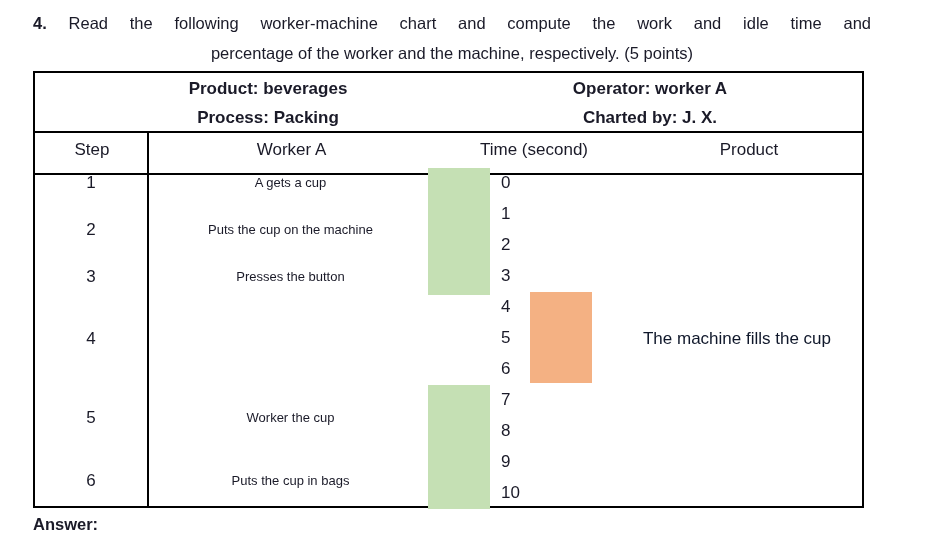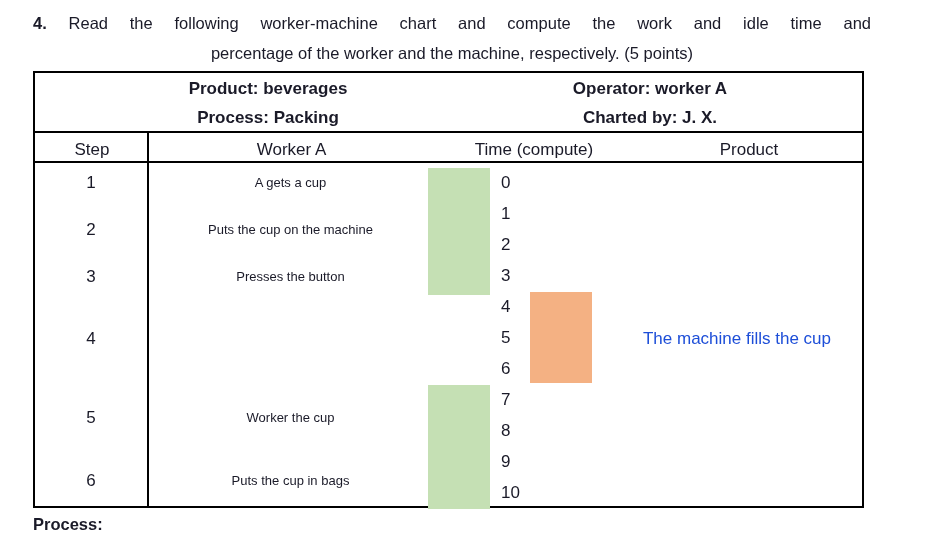--- a/index.html
+++ b/index.html
@@ -84,21 +84,21 @@
   }
   .info-cell.left  { left: 78px;  width: 310px; }
   .info-cell.right { left: 420px; width: 390px; }
 
   
   #table-col-header {
     position: absolute;
     left: 0;
     top: 60px;
     right: 0;
-    height: 30px;
+    height: 42px;
     border-bottom: 2px solid #000000;
     box-sizing: border-box;
   }
   .col-head {
     position: absolute;
     top: 0;
     height: 33px;
     line-height: 33px;
     font-size: 17px;
     text-align: center;
@@ -171,21 +171,21 @@
   }
 
   
   .machine-task {
     position: absolute;
     left: 575px;
     width: 254px;
     text-align: center;
     font-size: 17px;
     line-height: 20px;
-    color: #1d4ed8;
+    color: #0f172a;
   }
 
   
   .bar {
     position: absolute;
   }
   .bar.worker-bar  { left: 393px; width: 62px; }
   .bar.machine-bar { left: 495px; width: 62px; }
 
   
@@ -216,21 +216,21 @@
     </div>
     <div class="info-row r2">
       <div class="info-cell right">Charted by: J. X.</div>
       <div class="info-cell left">Process: Packing</div>
     </div>
   </div>
 
   <div id="table-col-header">
     <div class="col-head step">Step</div>
     <div class="col-head worker">Worker A</div>
-    <div class="col-head time">Time (compute)</div>
+    <div class="col-head time">Time (second)</div>
     <div class="col-head machine">Product</div>
   </div>
   <div id="divider-step-worker-head"></div>
 
   <div id="table-body">
 
     <div id="divider-step-worker"></div>
 
     <div class="bar worker-bar" id="worker-bar-1" style="top: 1px; height: 127px; background: rgb(197, 224, 180);"></div>
     <div class="bar worker-bar" id="worker-bar-2" style="top: 218px; height: 124px; background: rgb(197, 224, 180);"></div>
@@ -261,13 +261,13 @@
     <div class="time-tick" style="top:161px;">5</div>
     <div class="time-tick" style="top:192px;">6</div>
     <div class="time-tick" style="top:223px;">7</div>
     <div class="time-tick" style="top:254px;">8</div>
     <div class="time-tick" style="top:285px;">9</div>
     <div class="time-tick" style="top:316px;">10</div>
 
   </div>
 </div>
 
-<div id="answer-label">Process:</div>
+<div id="answer-label">Answer:</div>
 
 </body></html>

